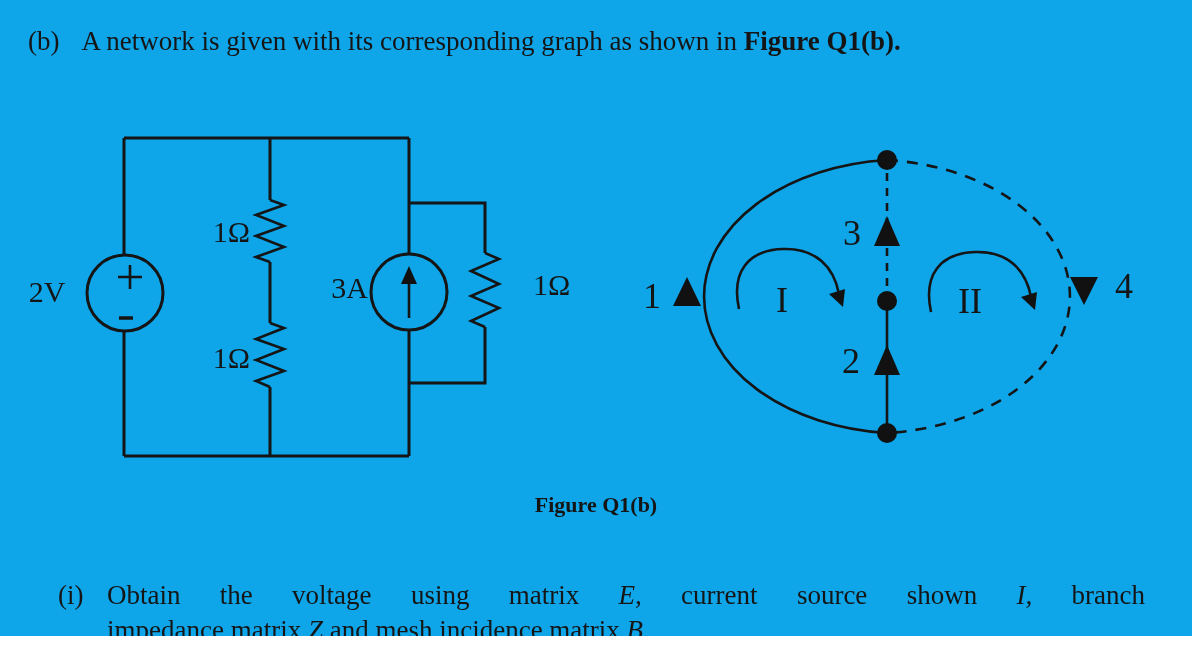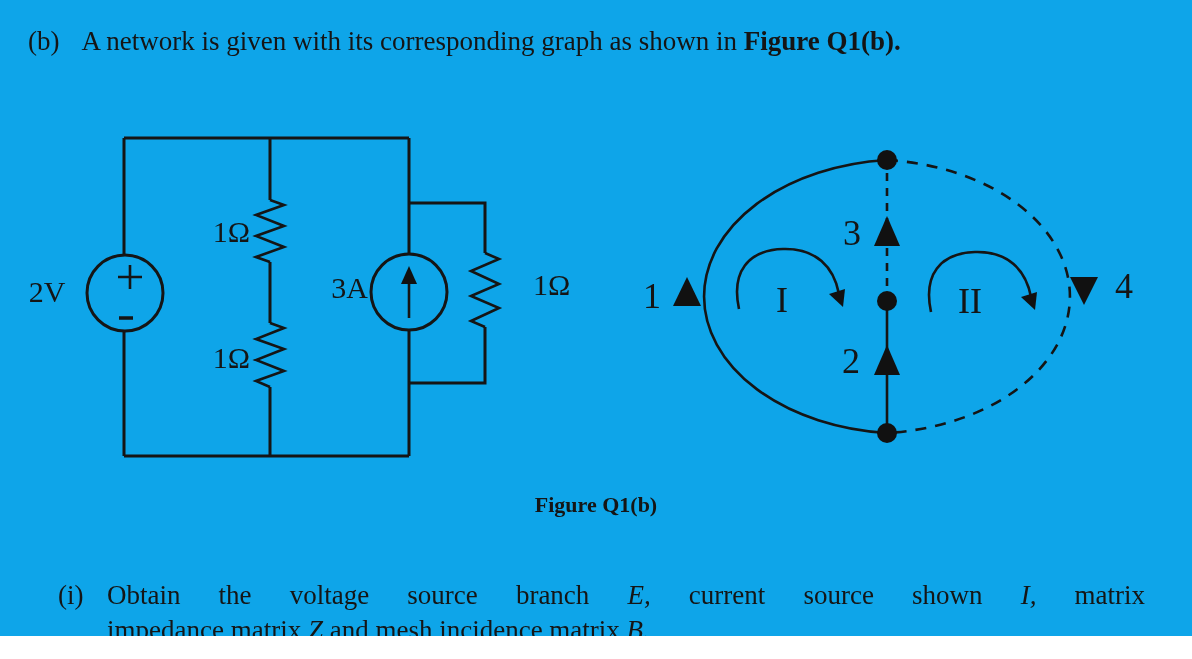--- a/index.html
+++ b/index.html
@@ -126,21 +126,21 @@
       <text class="glbl" x="782" y="312" text-anchor="middle">I</text>
       <text class="glbl" x="970" y="313" text-anchor="middle">II</text>
     </g>
   </svg>
 
   <div class="caption">Figure Q1(b)</div>
 
   <div class="question">
     <span class="q-item">(i)</span>
     <div class="q-body">
-      <div class="q-line1"><span>Obtain the voltage source branch</span> <span class="q-ital">E,</span> <span>current source shown</span> <span class="q-ital">I,</span> <span>matrix</span></div>
+      <div class="q-line1"><span>Obtain the voltage using matrix</span> <span class="q-ital">E,</span> <span>current source shown</span> <span class="q-ital">I,</span> <span>branch</span></div>
       <div class="q-line2">
         <span><span>impedance matrix</span> <span class="q-ital">Z</span> <span>and mesh incidence matrix</span> <span class="q-ital">B.</span></span>
       </div>
     </div>
   </div>
 
   <div class="clipped-line">
     <div class="clipped-inner">
       <span>(ii)</span>
       <span class="clipped-text">Hence determine the mesh currents by using the matrices obtained in part (i).</span>

